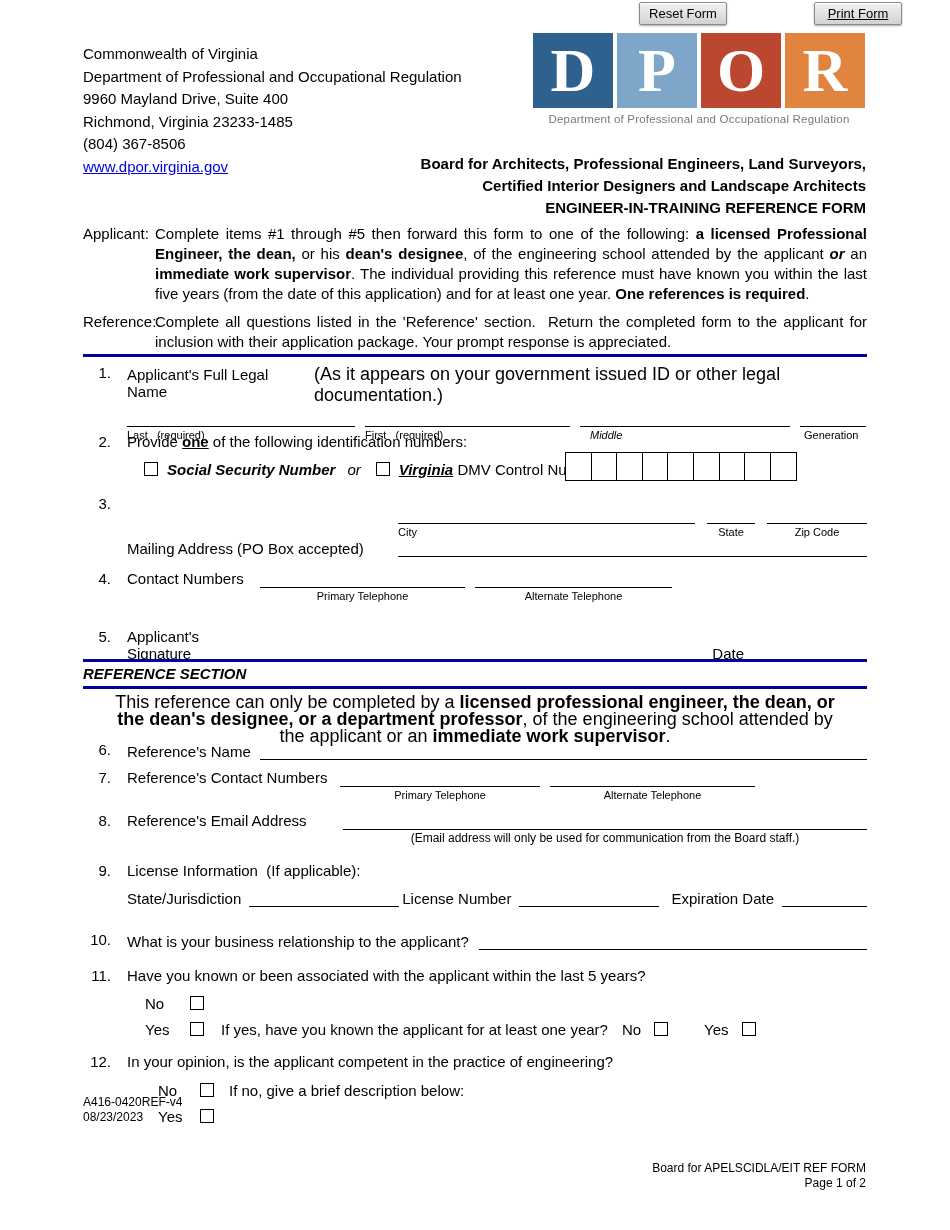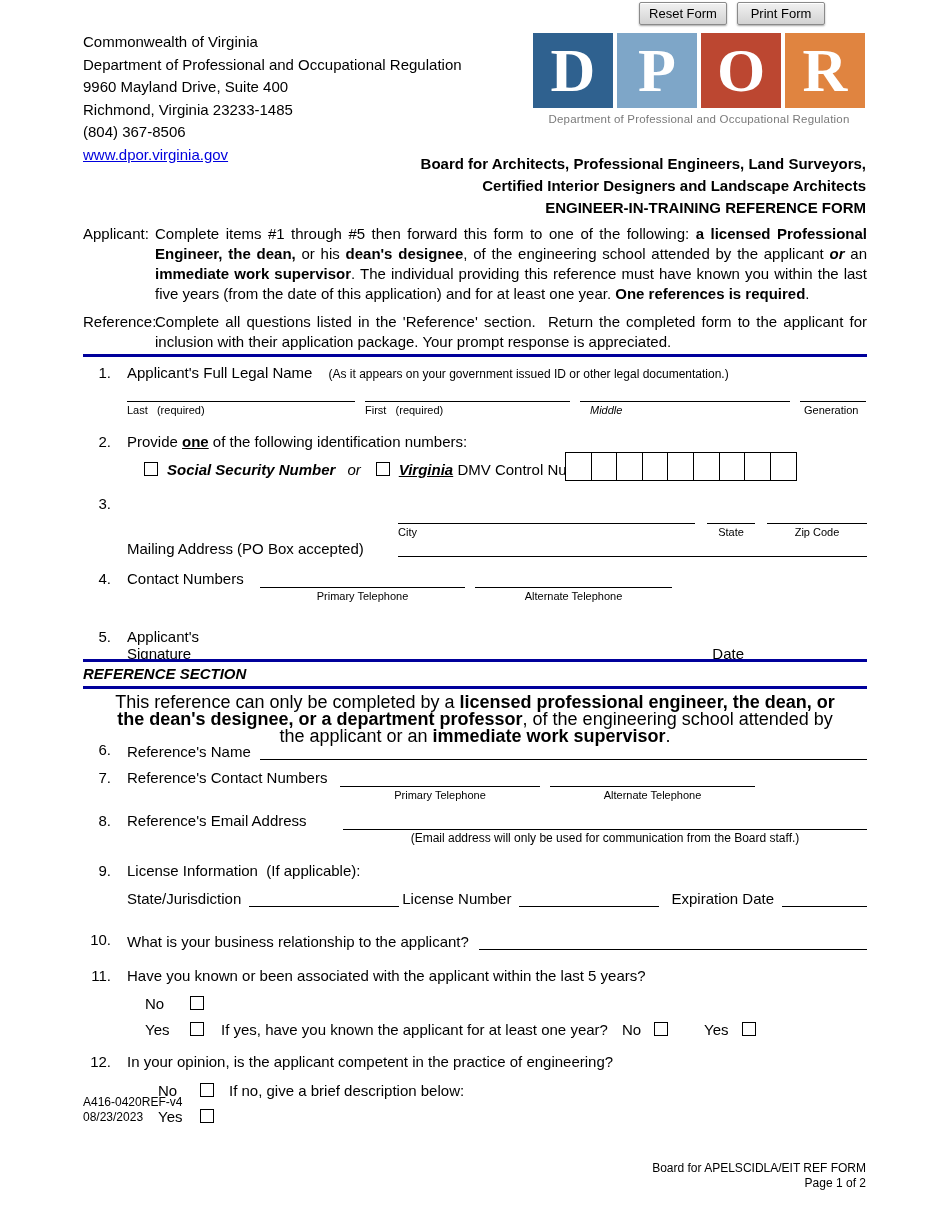--- a/index.html
+++ b/index.html
@@ -14,56 +14,56 @@
   .bi { font-weight:bold; font-style:italic; }
   .u  { text-decoration:underline; }
   .btn {
     position:absolute; top:2px; width:88px; height:23px;
     background:linear-gradient(#f2f2f2,#d2d2d2);
     border:1px solid #8a8a8a; border-radius:2px;
     box-shadow:0 1px 2px rgba(0,0,0,.35), inset 0 1px 0 #fff;
     font-family:"Liberation Sans",sans-serif; font-size:13px; line-height:20px;
     text-align:center; cursor:pointer; color:#000;
   }
-  .hdr-left { line-height:22.5px; }
+  .hdr-left { line-height:22.5px;margin-top:12px; }
   .hdr-left a { text-decoration:underline; cursor:pointer; }
   .logo { display:flex; gap:4px; }
   .logo-block {
     width:80px; height:75px; display:flex; align-items:center; justify-content:center;
     color:#fff; font-family:"Liberation Serif", serif; font-weight:bold; font-size:62px;
   }
   .logo-caption { font-size:11.5px; color:#7a7a7a; width:332px; text-align:center; letter-spacing:.2px; }
   .board { text-align:right; font-weight:bold; line-height:22px; }
   .inst { display:flex; margin-bottom:8px; line-height:20px; }
   .inst-label { width:72px; flex:none; }
   .inst-text { flex:1; text-align:justify; }
   .rule { position:absolute; left:83px; width:784px; height:3px; }
   .item { position:absolute; left:83px; width:784px; display:flex; }
   .inum { width:28px; text-align:right; flex:none; }
   .ibody { flex:1; margin-left:16px; position:relative; }
   .row { display:flex; }
   .fline { border-bottom:1.4px solid #000; }
   .fieldcol .fline0 { height:0; border-bottom:1.4px solid #000; }
   .sub { font-size:11px; margin-top:2px; line-height:12px; }
-  .note12 { font-size:12px; }
+  .note12 { font-size:18px; }
   .cb { width:14px; height:14px; border:1.4px solid #000; background:#fff; flex:none; cursor:pointer; }
   .cbrow { display:flex; align-items:center; height:18px; }
   .dgrid { position:absolute; display:flex; }
   .dcell { width:27px; height:29px; border:1.4px solid #000; margin-left:-1.4px; background:#fff; cursor:text; }
   .dcell:first-child { margin-left:0; }
   .refnote { text-align:center; font-size:18px; line-height:17px; }
   .foot { font-size:12px; line-height:14.5px; }
 </style>
 </head>
 <body>
 
 <div class="page">
 
   <button class="btn" style="left:639px;">Reset Form</button>
-  <button class="btn" style="left:737px;">Print Form</button>
+  <button class="btn" style="left:814px;text-decoration:underline;">Print Form</button>
 
   <div class="abs hdr-left" style="left:83px; top:31px;">
     <div>Commonwealth of Virginia</div>
     <div>Department of Professional and Occupational Regulation</div>
     <div>9960 Mayland Drive, Suite 400</div>
     <div>Richmond, Virginia 23233-1485</div>
     <div>(804) 367-8506</div>
     <div><a style="color: rgb(0, 0, 221);">www.dpor.virginia.gov</a></div>
   </div>
 

